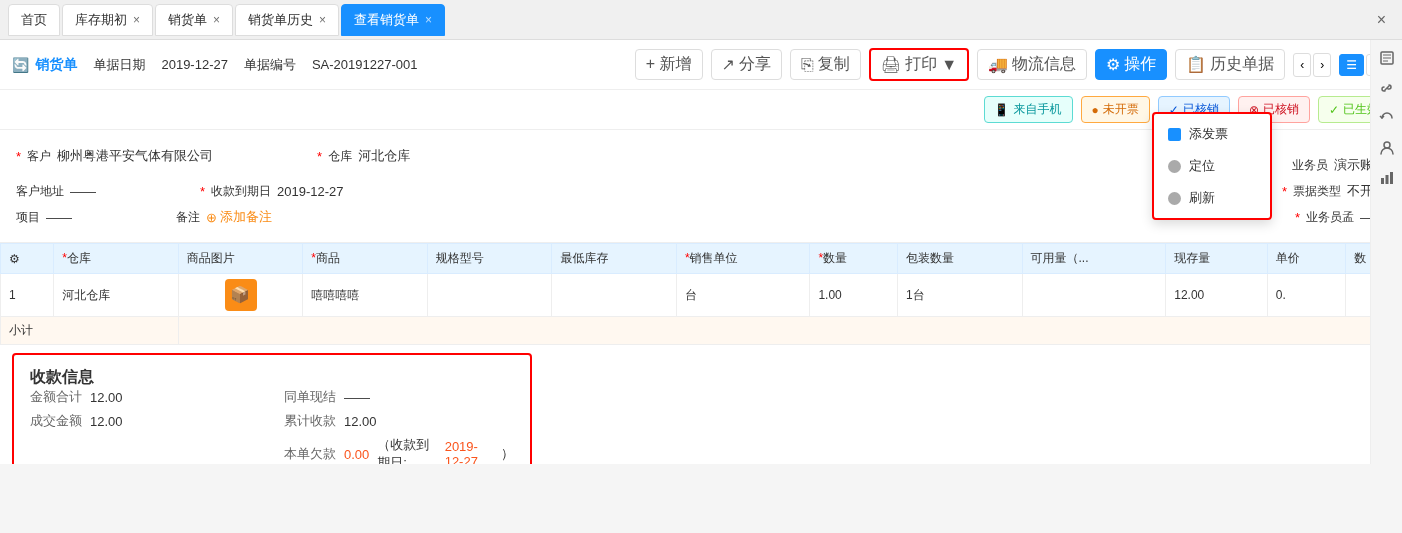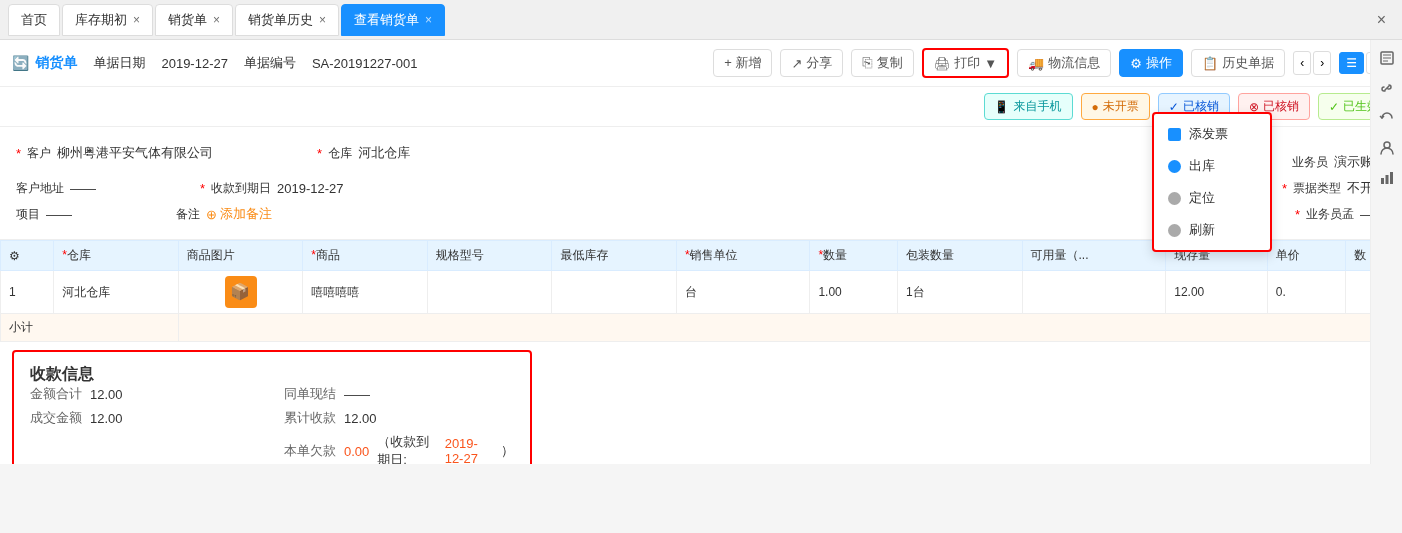--- a/index.html
+++ b/index.html
@@ -25,21 +25,21 @@
     
     .doc-header {
       display: flex; align-items: center; padding: 8px 12px; background: #fff;
       border-bottom: 1px solid #eee; gap: 16px;
     }
     .doc-title { display: flex; align-items: center; gap: 6px; color: #1890ff; font-size: 14px; font-weight: bold; }
     .doc-meta { display: flex; align-items: center; gap: 16px; font-size: 13px; color: #333; flex: 1; }
     .doc-actions { display: flex; align-items: center; gap: 8px; margin-left: auto; }
     .action-btn {
       display: flex; align-items: center; gap: 4px; padding: 4px 10px; border: 1px solid #ddd;
-      border-radius: 4px; background: #fff; cursor: pointer; font-size: 13px; color: #555;
+      border-radius: 4px; background: #fff; cursor: pointer; font-size: 16px; color: #555;
     }
     .action-btn.active-op { background: #1890ff; color: #fff; border-color: #1890ff; }
     .action-btn.print-btn { border: 2px solid red; }
     .nav-arrows { display: flex; gap: 2px; }
     .nav-arrow { padding: 4px 6px; border: 1px solid #ddd; background: #fff; cursor: pointer; border-radius: 3px; font-size: 12px; }
 
     
     .toolbar-row {
       display: flex; align-items: center; padding: 6px 12px; background: #fff;
       border-bottom: 1px solid #eee; gap: 8px;
@@ -343,24 +343,20 @@
         </div>
       </div>
     </div>
 
     <div class="dropdown-menu">
       <div class="menu-item">
         <span class="menu-icon icon-square" style="width:13px;height:13px;background:#1890ff;border-radius:2px;display:inline-block;"></span>
         <span>添发票</span>
       </div>
       <div class="menu-item">
-        <span class="menu-icon" style="width:13px;height:13px;background:#1890ff;border-radius:50%;display:inline-block;"></span>
-        <span>出库</span>
-      </div>
-      <div class="menu-item">
         <span class="menu-icon" style="width:13px;height:13px;background:#aaa;border-radius:50%;display:inline-block;"></span>
         <span>定位</span>
       </div>
       <div class="menu-item">
         <span class="menu-icon" style="width:13px;height:13px;background:#aaa;border-radius:50%;display:inline-block;"></span>
         <span>刷新</span>
       </div>
     </div>
 
     <div class="right-sidebar">

